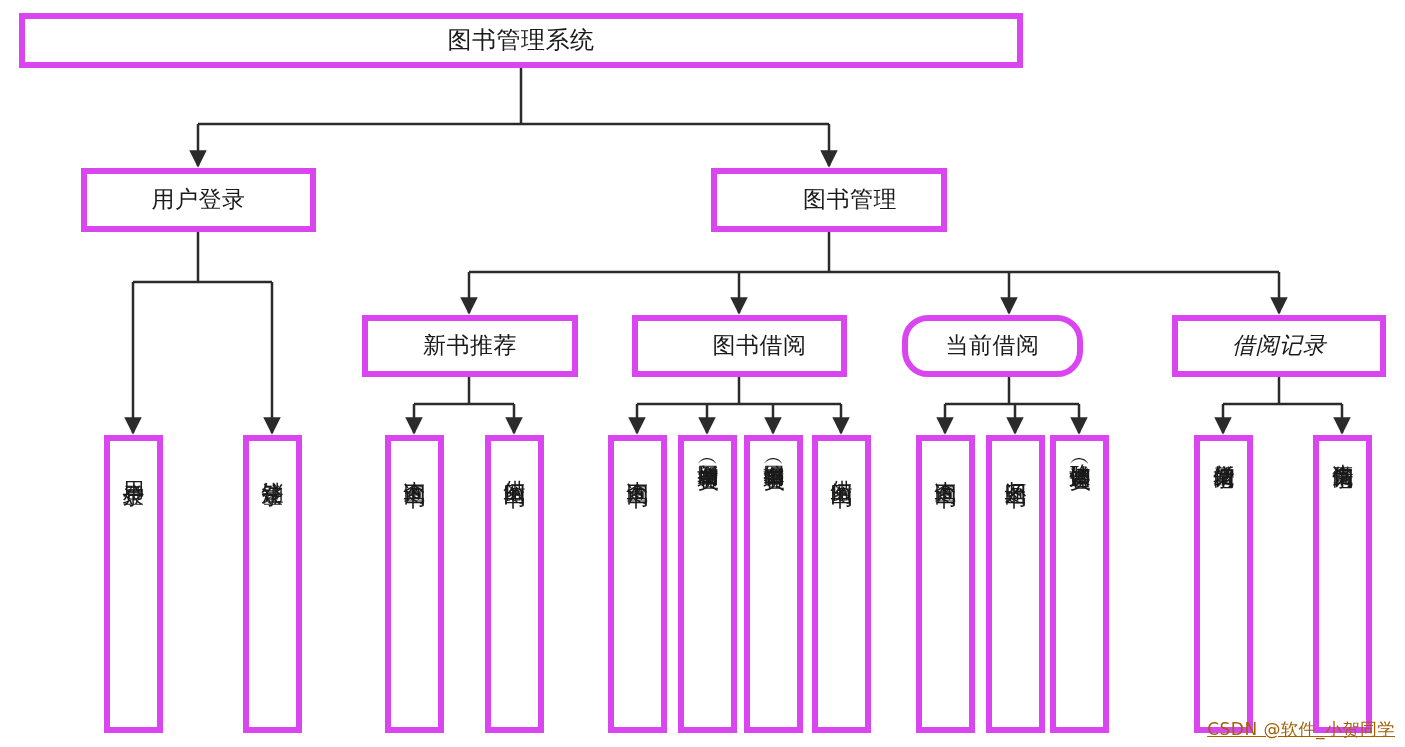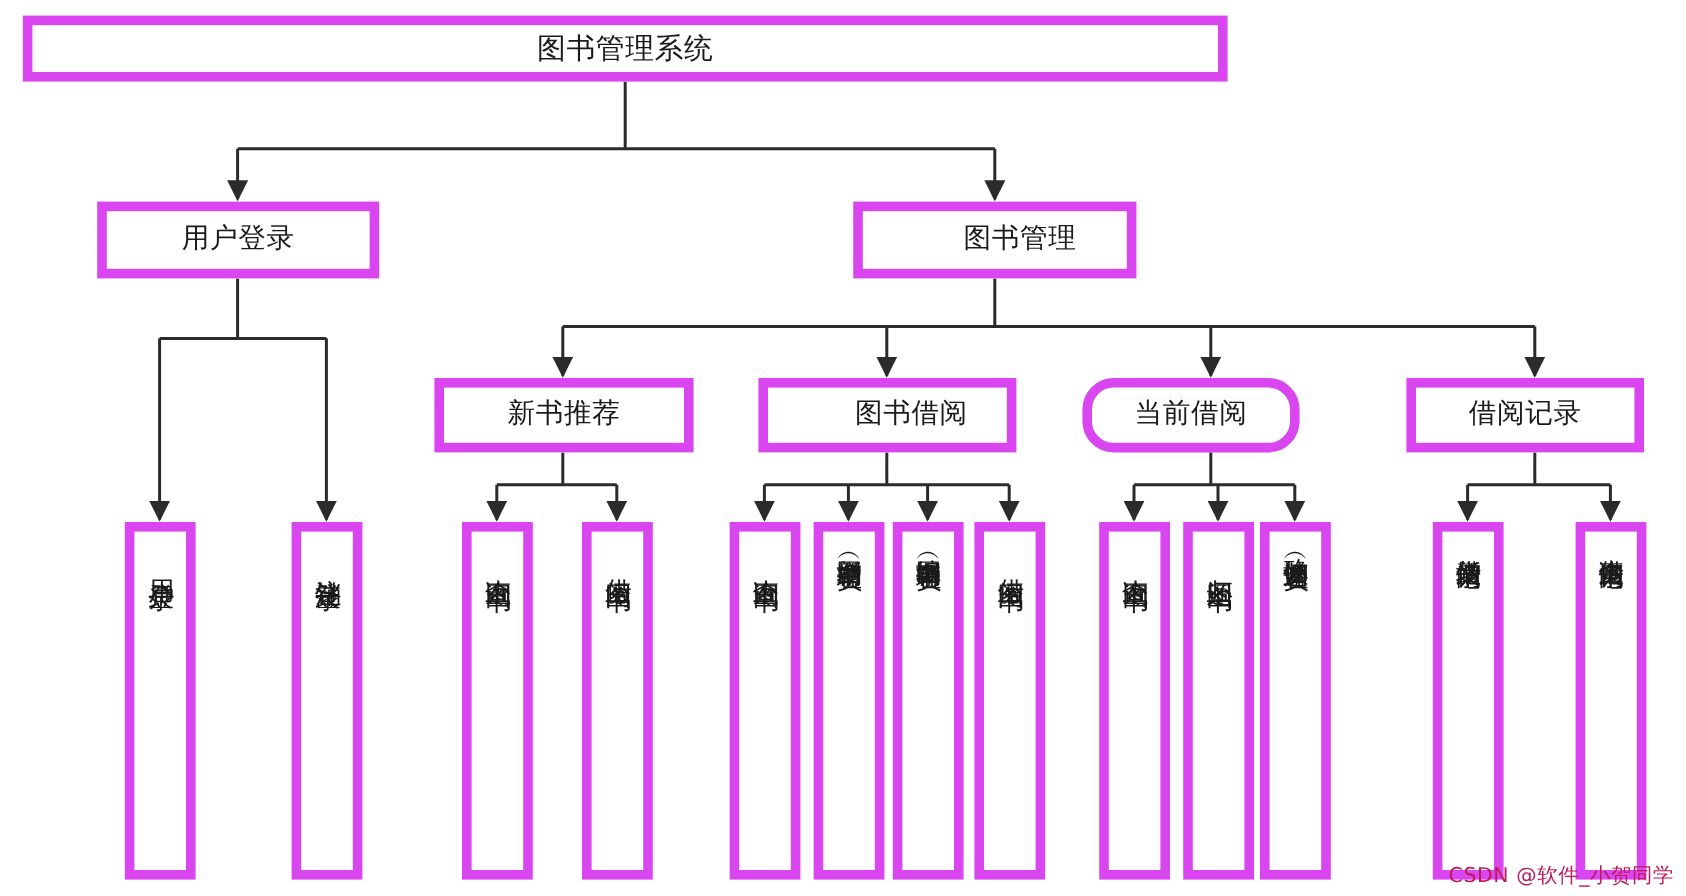--- a/index.html
+++ b/index.html
@@ -23,21 +23,21 @@
     left: 0;
     top: 0;
     width: 1405px;
     height: 747px;
     pointer-events: none;
   }
   .node {
     position: absolute;
     box-sizing: border-box;
     background: #ffffff;
-    border: 8px solid #d946ef;
+    border: 6px solid #d946ef;
     display: flex;
     align-items: center;
     justify-content: center;
     color: #1a1a1a;
     z-index: 2;
   }
   .node-h {
     font-size: 23px;
     letter-spacing: 0.5px;
     line-height: 1.1;
@@ -66,24 +66,25 @@
   }
   .node-v.long .vlabel {
     font-size: 21px;
     letter-spacing: 1px;
   }
   #watermark {
     position: absolute;
     right: 10px;
     bottom: 6px;
     font-size: 17px;
-    color: #be185d;
+    color: #a16207;
     letter-spacing: 0.5px;
     white-space: nowrap;
     z-index: 5;
+    text-decoration: underline;
   }
 </style>
 </head>
 <body>
 
 <div id="diagram-root">
 
   <svg id="edge-layer" viewBox="0 0 1405 747" width="1405" height="747" xmlns="http://www.w3.org/2000/svg">
     <defs>
       <marker id="arrow" viewBox="0 0 10 10" refX="9" refY="5" markerWidth="7" markerHeight="7" orient="auto-start-reverse">
@@ -148,21 +149,21 @@
 
   <div class="node node-h" style="left:362px; top:315px; width:216px; height:62px;text-align:right;">
     <span>新书推荐</span>
   </div>
   <div class="node node-h" style="left:632px; top:315px; width:215px; height:62px;padding-left:40px;">
     <span>图书借阅</span>
   </div>
   <div class="node node-h" style="left:902px; top:315px; width:181px; height:62px;border-radius:26px;">
     <span>当前借阅</span>
   </div>
-  <div class="node node-h" style="left:1172px; top:315px; width:198px; height:62px;">
+  <div class="node node-h" style="left:1172px; top:315px; width:214px; height:62px;font-style:italic;">
     <span>借阅记录</span>
   </div>
 
   <div class="node node-v" style="left:104px; top:435px; width:59px; height:298px;">
     <span class="vlabel">用户登录</span>
   </div>
   <div class="node node-v" style="left:243px; top:435px; width:59px; height:298px;">
     <span class="vlabel">注销登录</span>
   </div>
 

